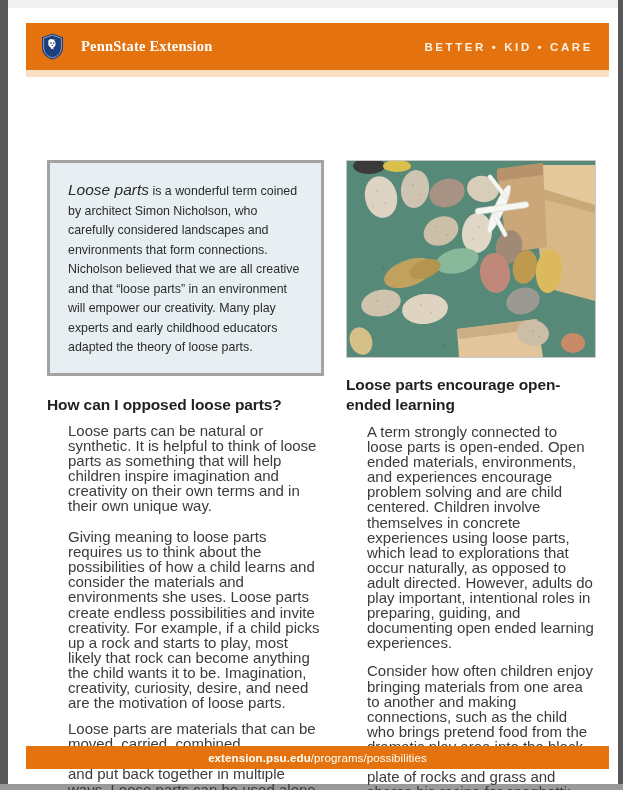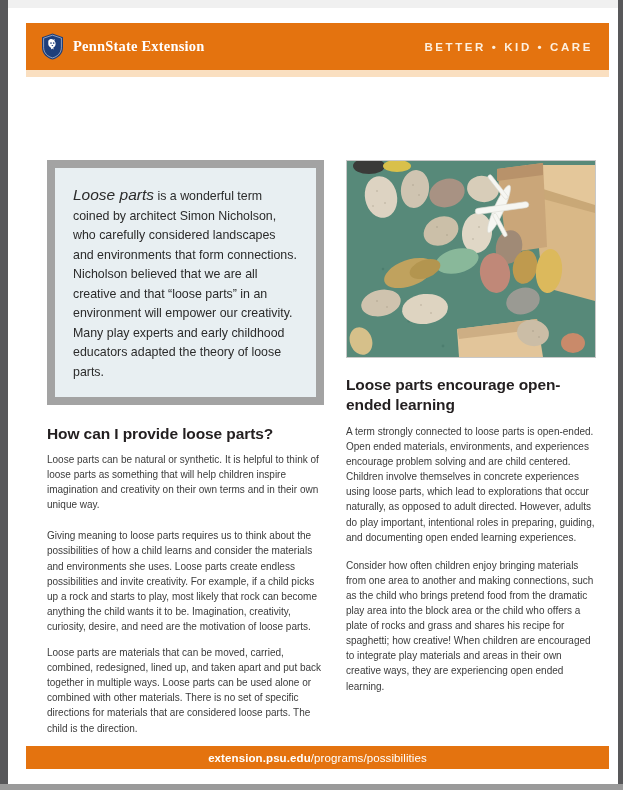--- a/index.html
+++ b/index.html
@@ -59,21 +59,21 @@
   }
   .header-strip {
     position: absolute;
     left: 18px; top: 62px;
     width: 583px; height: 7px;
     background: #fadfc0;
   }
   .brand {
     display: flex;
     align-items: center;
-    gap: 9px;
+    gap: 17px;
     padding-left: 15px;
   }
   .shield {
     width: 23px; height: 27px;
     display: block;
   }
   .brand-name {
     color: #ffffff;
     font-family: "Liberation Serif", serif;
     font-size: 14.5px;
@@ -105,21 +105,21 @@
     width: 277px;
   }
   .col-right {
     position: absolute;
     left: 338px; top: 152px;
     width: 250px;
   }
 
   
   #callout {
-    border: 8px solid #a3a3a3;
+    border: 3px solid #a3a3a3;
     background: #e8eff2;
     padding: 17px 18px 15px 18px;
     width: 277px;
   }
   #callout p {
     font-size: 12.4px;
     line-height: 19.5px;
     color: #2b2b2b;
   }
   #callout .term {
@@ -139,23 +139,24 @@
 
   
   h2.section {
     font-size: 15.5px;
     font-weight: bold;
     color: #231f20;
     line-height: 20px;
     letter-spacing: -0.1px;
   }
   p.body {
-    font-size: 10px;
+    font-size: 15px;
     line-height: 15.1px;
     color: #3b3b3b;
+    margin-left: 21px;
   }
   .left-block { margin-top: 19px; }
   .left-block h2.section { margin-bottom: 8px; }
   .left-block p.body + p.body { margin-top: 11px; }
   .left-block.tight { margin-top: 16px; }
 
   .right-block { margin-top: 17px; }
   .right-block h2.section { margin-bottom: 9px; }
   .right-block p.body + p.body { margin-top: 13px; }
 
@@ -207,21 +208,21 @@
     <div class="header-strip"></div>
 
 
     <div class="col-left">
 
       <div id="callout">
         <p><span class="term">Loose parts</span><span> is a wonderful term coined by architect Simon Nicholson, who carefully considered landscapes and environments that form connections. Nicholson believed that we are all creative and that “loose parts” in an environment will empower our creativity. Many play experts and early childhood educators adapted the theory of loose parts.</span></p>
       </div>
 
       <div class="left-block">
-        <h2 class="section">How can I provide loose parts?</h2>
+        <h2 class="section">How can I opposed loose parts?</h2>
         <p class="body">Loose parts can be natural or synthetic. It is helpful to think of loose parts as something that will help children inspire imagination and creativity on their own terms and in their own unique way.</p>
       </div>
 
       <div class="left-block tight">
         <p class="body">Giving meaning to loose parts requires us to think about the possibilities of how a child learns and consider the materials and environments she uses. Loose parts create endless possibilities and invite creativity. For example, if a child picks up a rock and starts to play, most likely that rock can become anything the child wants it to be. Imagination, creativity, curiosity, desire, and need are the motivation of loose parts.</p>
         <p class="body">Loose parts are materials that can be moved, carried, combined, redesigned, lined up, and taken apart and put back together in multiple ways. Loose parts can be used alone or combined with other materials. There is no set of specific directions for materials that are considered loose parts. The child is the direction.</p>
       </div>
 
     </div>
 

